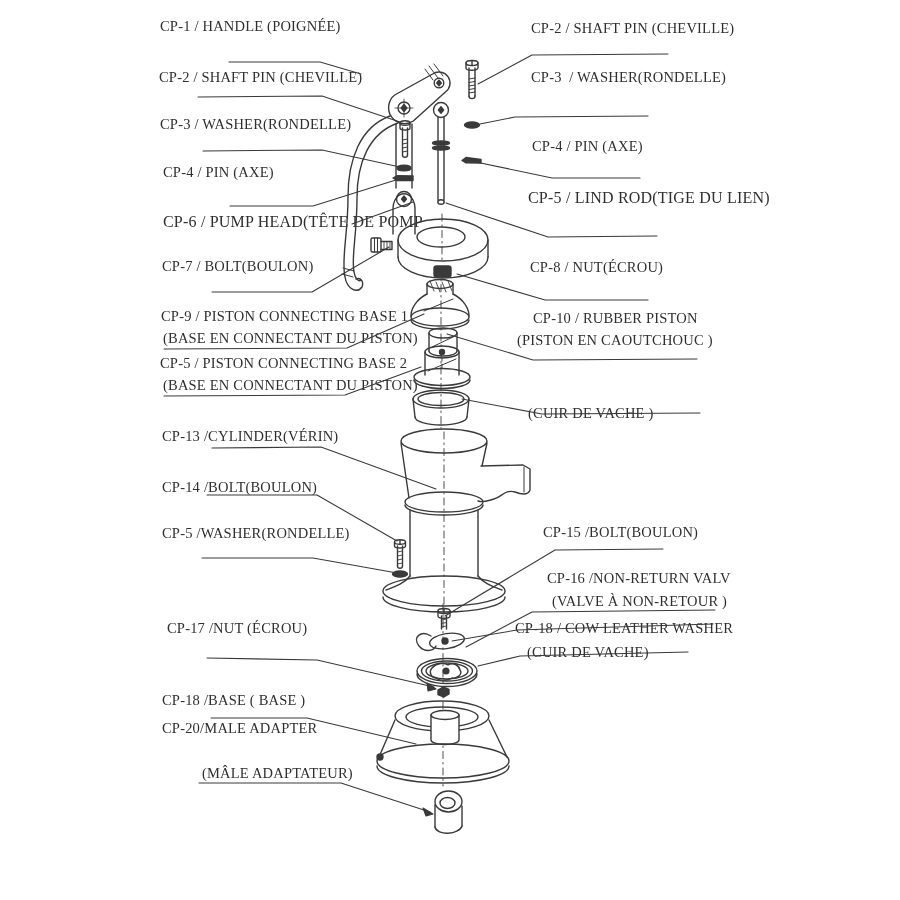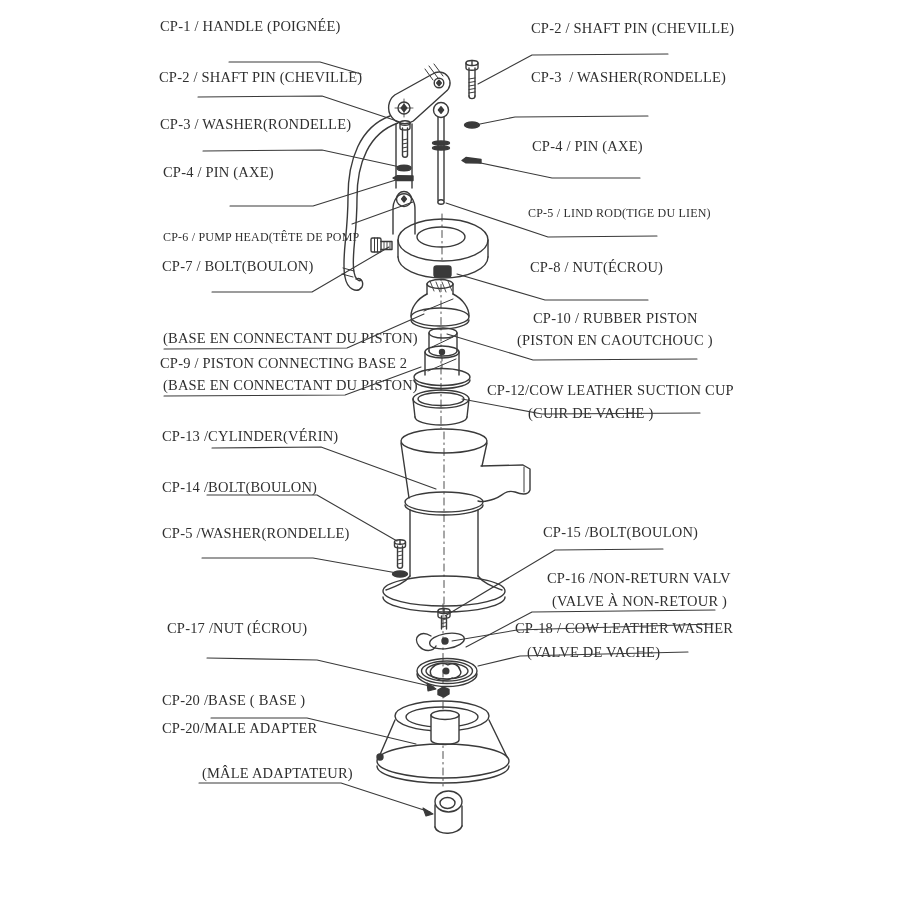--- a/index.html
+++ b/index.html
@@ -4,59 +4,59 @@
 <style>
   html,body{margin:0;padding:0;background:#ffffff;}
   #stage{
     position:relative;width:900px;height:900px;background:#ffffff;overflow:hidden;
     font-family:"Liberation Serif","DejaVu Serif",serif;
   }
   .lbl{
     position:absolute;white-space:pre;color:#2f2f2f;font-size:14.5px;
     letter-spacing:0.2px;line-height:15px;z-index:1;
   }
-  .lbl.sm{font-size:12px;margin-top:16px;}
+  .lbl.sm{font-size:16px;}
   svg.overlay{position:absolute;left:0;top:0;z-index:2;pointer-events:none;}
 </style>
 </head>
 <body>
 
 <div id="stage">
 
   <div class="lbl" style="left:160px;top:19px">CP-1 / HANDLE (POIGNÉE)</div>
   <div class="lbl" style="left:159px;top:70px">CP-2 / SHAFT PIN (CHEVILLE)</div>
   <div class="lbl" style="left:160px;top:117px">CP-3 / WASHER(RONDELLE)</div>
   <div class="lbl" style="left:163px;top:165px">CP-4 / PIN (AXE)</div>
   <div class="lbl sm" style="left:163px;top:214px">CP-6 / PUMP HEAD(TÊTE DE POMP</div>
   <div class="lbl" style="left:162px;top:259px">CP-7 / BOLT(BOULON)</div>
+  <div class="lbl" style="left:161px;top:309px">CP-9 / PISTON CONNECTING BASE 1</div>
   <div class="lbl" style="left:163px;top:331px">(BASE EN CONNECTANT DU PISTON)</div>
-  <div class="lbl" style="left:160px;top:356px">CP-9 / PISTON CONNECTING BASE 2</div>
+  <div class="lbl" style="left:160px;top:356px">CP-5 / PISTON CONNECTING BASE 2</div>
   <div class="lbl" style="left:163px;top:378px">(BASE EN CONNECTANT DU PISTON)</div>
   <div class="lbl" style="left:162px;top:429px">CP-13 /CYLINDER(VÉRIN)</div>
   <div class="lbl" style="left:162px;top:480px">CP-14 /BOLT(BOULON)</div>
   <div class="lbl" style="left:162px;top:526px">CP-5 /WASHER(RONDELLE)</div>
   <div class="lbl" style="left:167px;top:621px">CP-17 /NUT (ÉCROU)</div>
-  <div class="lbl" style="left:162px;top:693px">CP-20 /BASE ( BASE )</div>
+  <div class="lbl" style="left:162px;top:693px">CP-18 /BASE ( BASE )</div>
   <div class="lbl" style="left:162px;top:721px">CP-20/MALE ADAPTER</div>
   <div class="lbl" style="left:202px;top:766px">(MÂLE ADAPTATEUR)</div>
 
   <div class="lbl" style="left:531px;top:21px">CP-2 / SHAFT PIN (CHEVILLE)</div>
   <div class="lbl" style="left:531px;top:70px">CP-3  / WASHER(RONDELLE)</div>
   <div class="lbl" style="left:532px;top:139px">CP-4 / PIN (AXE)</div>
   <div class="lbl sm" style="left:528px;top:190px">CP-5 / LIND ROD(TIGE DU LIEN)</div>
   <div class="lbl" style="left:530px;top:260px">CP-8 / NUT(ÉCROU)</div>
   <div class="lbl" style="left:533px;top:311px">CP-10 / RUBBER PISTON</div>
   <div class="lbl" style="left:517px;top:333px">(PISTON EN CAOUTCHOUC )</div>
-  <div class="lbl" style="left:487px;top:383px">CP-12/COW LEATHER SUCTION CUP</div>
   <div class="lbl" style="left:528px;top:406px">(CUIR DE VACHE )</div>
   <div class="lbl" style="left:543px;top:525px">CP-15 /BOLT(BOULON)</div>
   <div class="lbl" style="left:547px;top:571px">CP-16 /NON-RETURN VALV</div>
   <div class="lbl" style="left:552px;top:594px">(VALVE À NON-RETOUR )</div>
   <div class="lbl" style="left:515px;top:621px">CP-18 / COW LEATHER WASHER</div>
-  <div class="lbl" style="left:527px;top:645px">(VALVE DE VACHE)</div>
+  <div class="lbl" style="left:527px;top:645px">(CUIR DE VACHE)</div>
 
   <svg class="overlay" width="900" height="900" viewBox="0 0 900 900" fill="none" stroke="#3a3a3a" stroke-width="1.4" stroke-linecap="round" stroke-linejoin="round">
 
     <g stroke-width="1.1">
       <polyline points="229,62 320,62 361,74"></polyline>
       <polyline points="198,97 322,96 400,122"></polyline>
       <polyline points="203,151 322,150 400,167"></polyline>
       <polyline points="230,206 313,206 399,179"></polyline>
       <polyline points="352,224 413,202"></polyline>
       <polyline points="212,292 312,292 389,247"></polyline>

